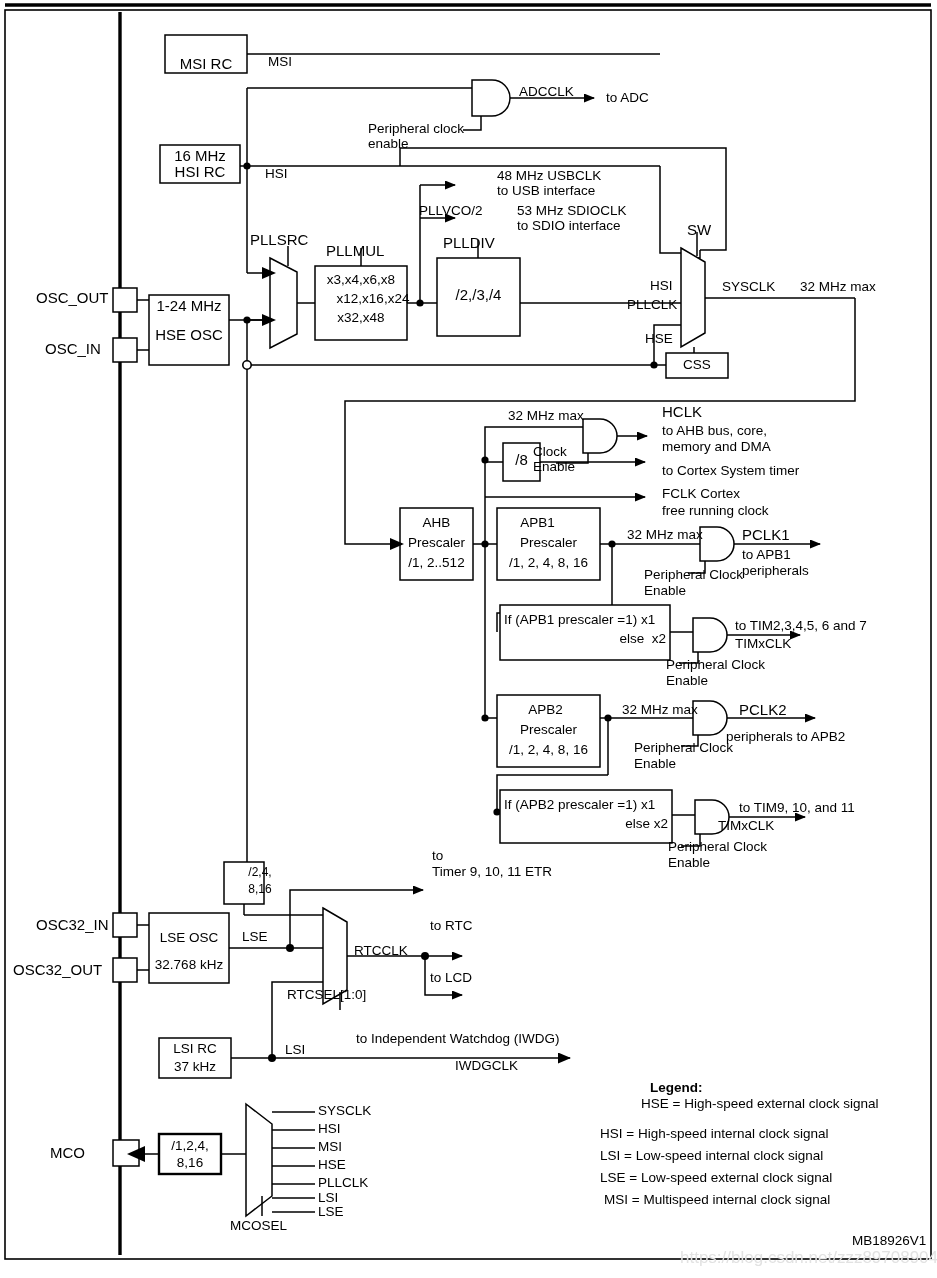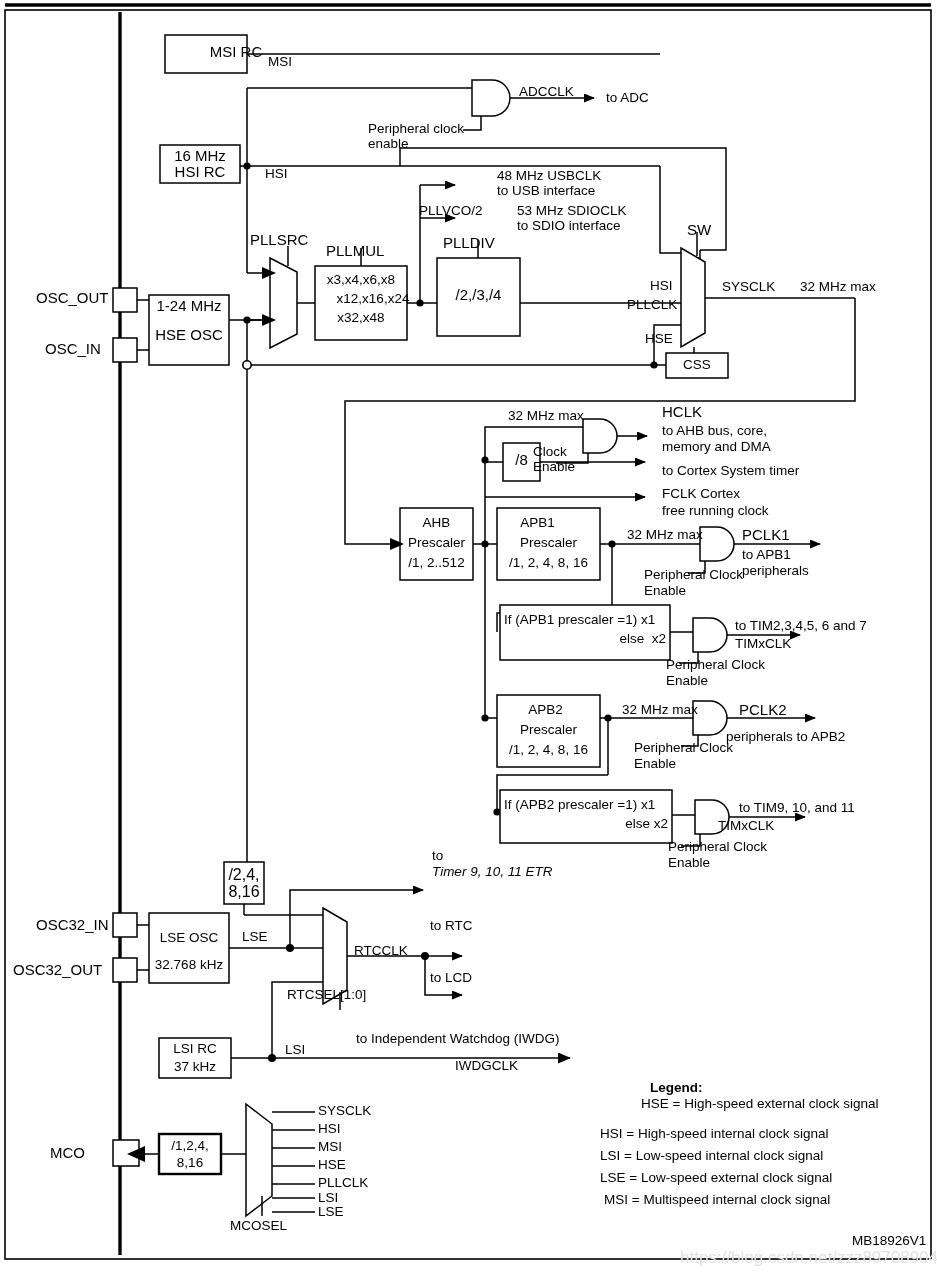--- a/index.html
+++ b/index.html
@@ -1,21 +1,21 @@
 <!DOCTYPE html>
 <html><head>
 <meta charset="utf-8">
 <style>
   html,body{margin:0;padding:0;background:#ffffff;}
   body{font-family:"Liberation Sans","DejaVu Sans",sans-serif;}
   #stage{position:relative;width:937px;height:1278px;background:#fff;overflow:hidden;}
   #stage svg{position:absolute;left:0;top:0;}
   .lbl{position:absolute;font-size:15px;color:#000;white-space:pre;line-height:1.12;}
   .lbl.sm{font-size:13.5px;}
-  .lbl.xs{font-size:16px;}
+  .lbl.xs{font-size:12px;padding-left:16px;}
   .ctr{text-align:center;}
   .bold{font-weight:bold;}
   .wm{position:absolute;font-size:17px;color:#e2e2e2;white-space:pre;}
 </style>
 </head>
 <body>
 
 <div id="stage">
 
   <svg width="937" height="1278">
@@ -203,21 +203,21 @@
       <line x1="272" y1="1112" x2="315" y2="1112"></line>
       <line x1="272" y1="1130" x2="315" y2="1130"></line>
       <line x1="272" y1="1148" x2="315" y2="1148"></line>
       <line x1="272" y1="1166" x2="315" y2="1166"></line>
       <line x1="272" y1="1184" x2="315" y2="1184"></line>
       <line x1="272" y1="1198" x2="315" y2="1198"></line>
       <line x1="272" y1="1212" x2="315" y2="1212"></line>
     </g>
   </svg>
 
-  <div class="lbl ctr" style="left:165px;top:44px;width:82px;padding-left:30px;">MSI RC</div>
+  <div class="lbl ctr" style="left:165px;top:56px;width:82px;">MSI RC</div>
   <div class="lbl sm" style="left:268px;top:54px;">MSI</div>
 
   <div class="lbl sm" style="left:519px;top:84px;">ADCCLK</div>
   <div class="lbl sm" style="left:606px;top:90px;">to ADC</div>
   <div class="lbl sm" style="left:368px;top:121px;">Peripheral clock</div>
   <div class="lbl sm" style="left:368px;top:136px;">enable</div>
 
   <div class="lbl ctr" style="left:160px;top:148px;width:80px;">16 MHz</div>
   <div class="lbl ctr" style="left:160px;top:164px;width:80px;">HSI RC</div>
   <div class="lbl sm" style="left:265px;top:166px;">HSI</div>
@@ -294,21 +294,21 @@
   <div class="lbl sm" style="left:504px;top:797px;">If (APB2 prescaler =1) x1</div>
   <div class="lbl sm" style="left:504px;top:816px;width:164px;text-align:right;">else x2</div>
   <div class="lbl sm" style="left:739px;top:800px;">to TIM9, 10, and 11</div>
   <div class="lbl sm" style="left:718px;top:818px;">TIMxCLK</div>
   <div class="lbl sm" style="left:668px;top:839px;">Peripheral Clock</div>
   <div class="lbl sm" style="left:668px;top:855px;">Enable</div>
 
   <div class="lbl ctr xs" style="left:224px;top:866px;width:40px;">/2,4,</div>
   <div class="lbl ctr xs" style="left:224px;top:883px;width:40px;">8,16</div>
   <div class="lbl sm" style="left:432px;top:848px;">to</div>
-  <div class="lbl sm" style="left:432px;top:864px;font-style:italic;">Timer 9, 10, 11 ETR</div>
+  <div class="lbl sm" style="left:432px;top:864px;">Timer 9, 10, 11 ETR</div>
 
   <div class="lbl" style="left:36px;top:917px;">OSC32_IN</div>
   <div class="lbl" style="left:13px;top:962px;">OSC32_OUT</div>
   <div class="lbl ctr sm" style="left:149px;top:930px;width:80px;">LSE OSC</div>
   <div class="lbl ctr sm" style="left:149px;top:957px;width:80px;">32.768 kHz</div>
   <div class="lbl sm" style="left:242px;top:929px;">LSE</div>
 
   <div class="lbl sm" style="left:354px;top:943px;">RTCCLK</div>
   <div class="lbl sm" style="left:287px;top:987px;">RTCSEL[1:0]</div>
   <div class="lbl sm" style="left:430px;top:918px;text-align:center;">to RTC</div>

